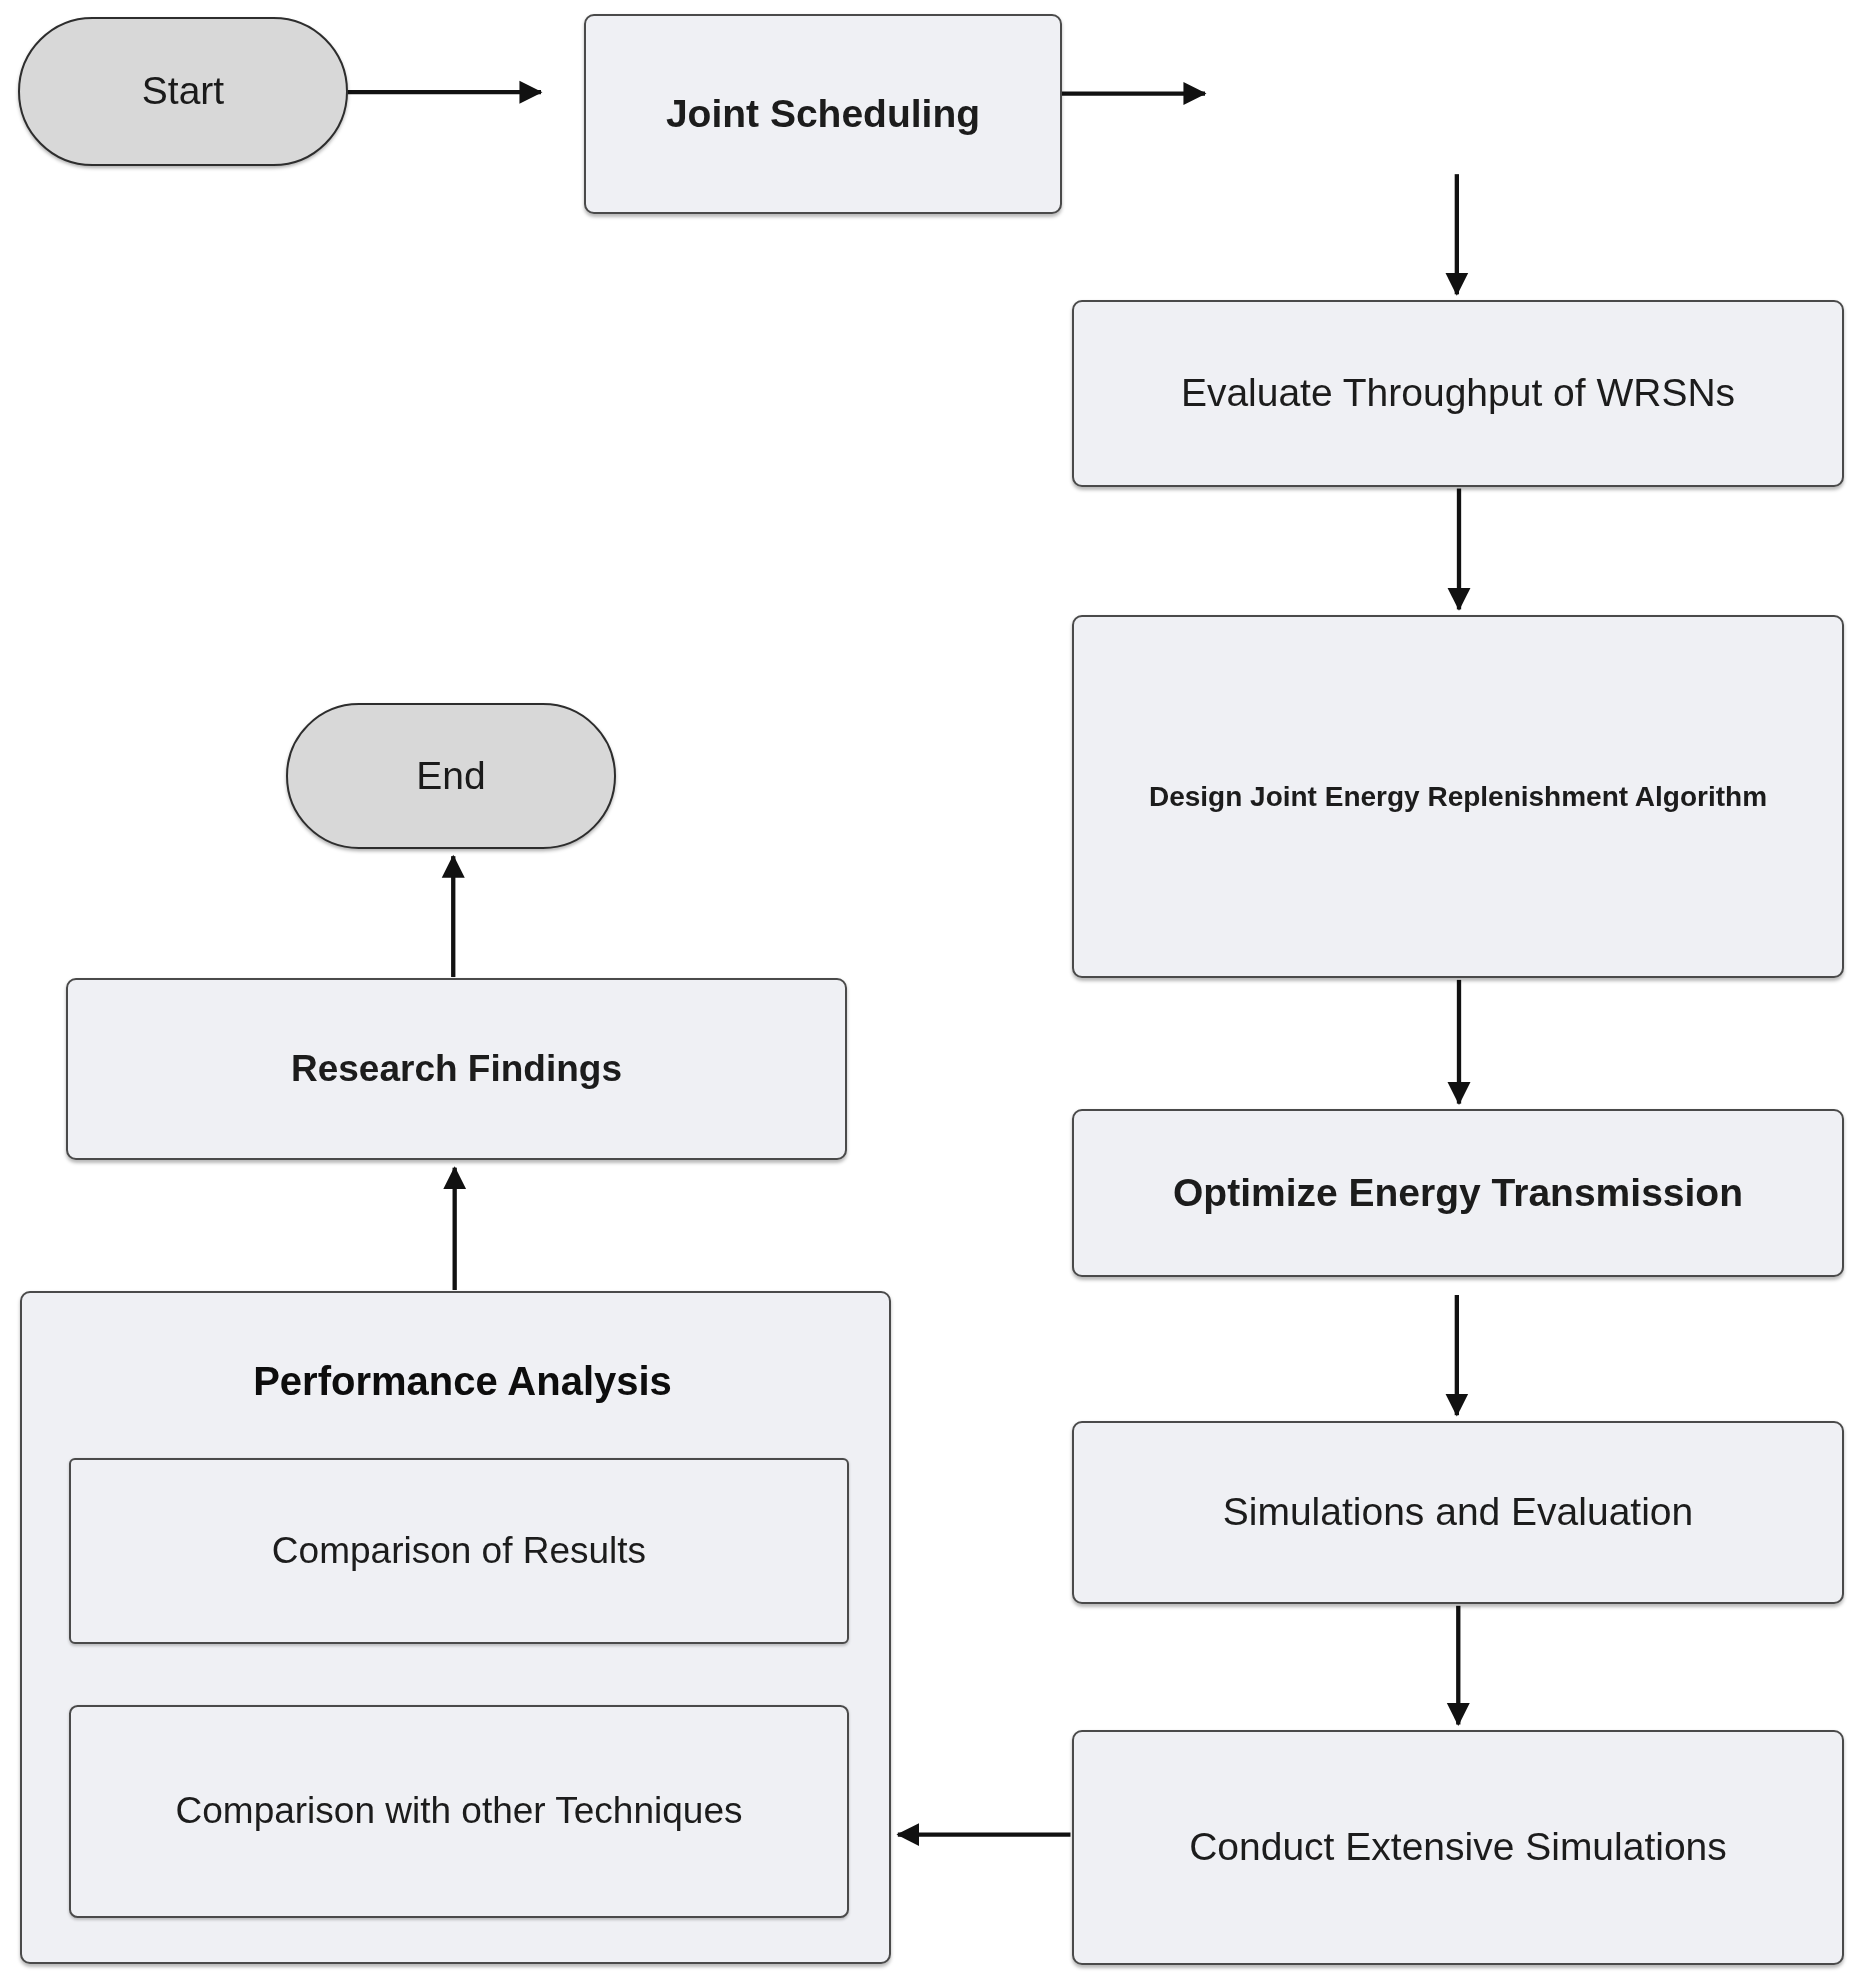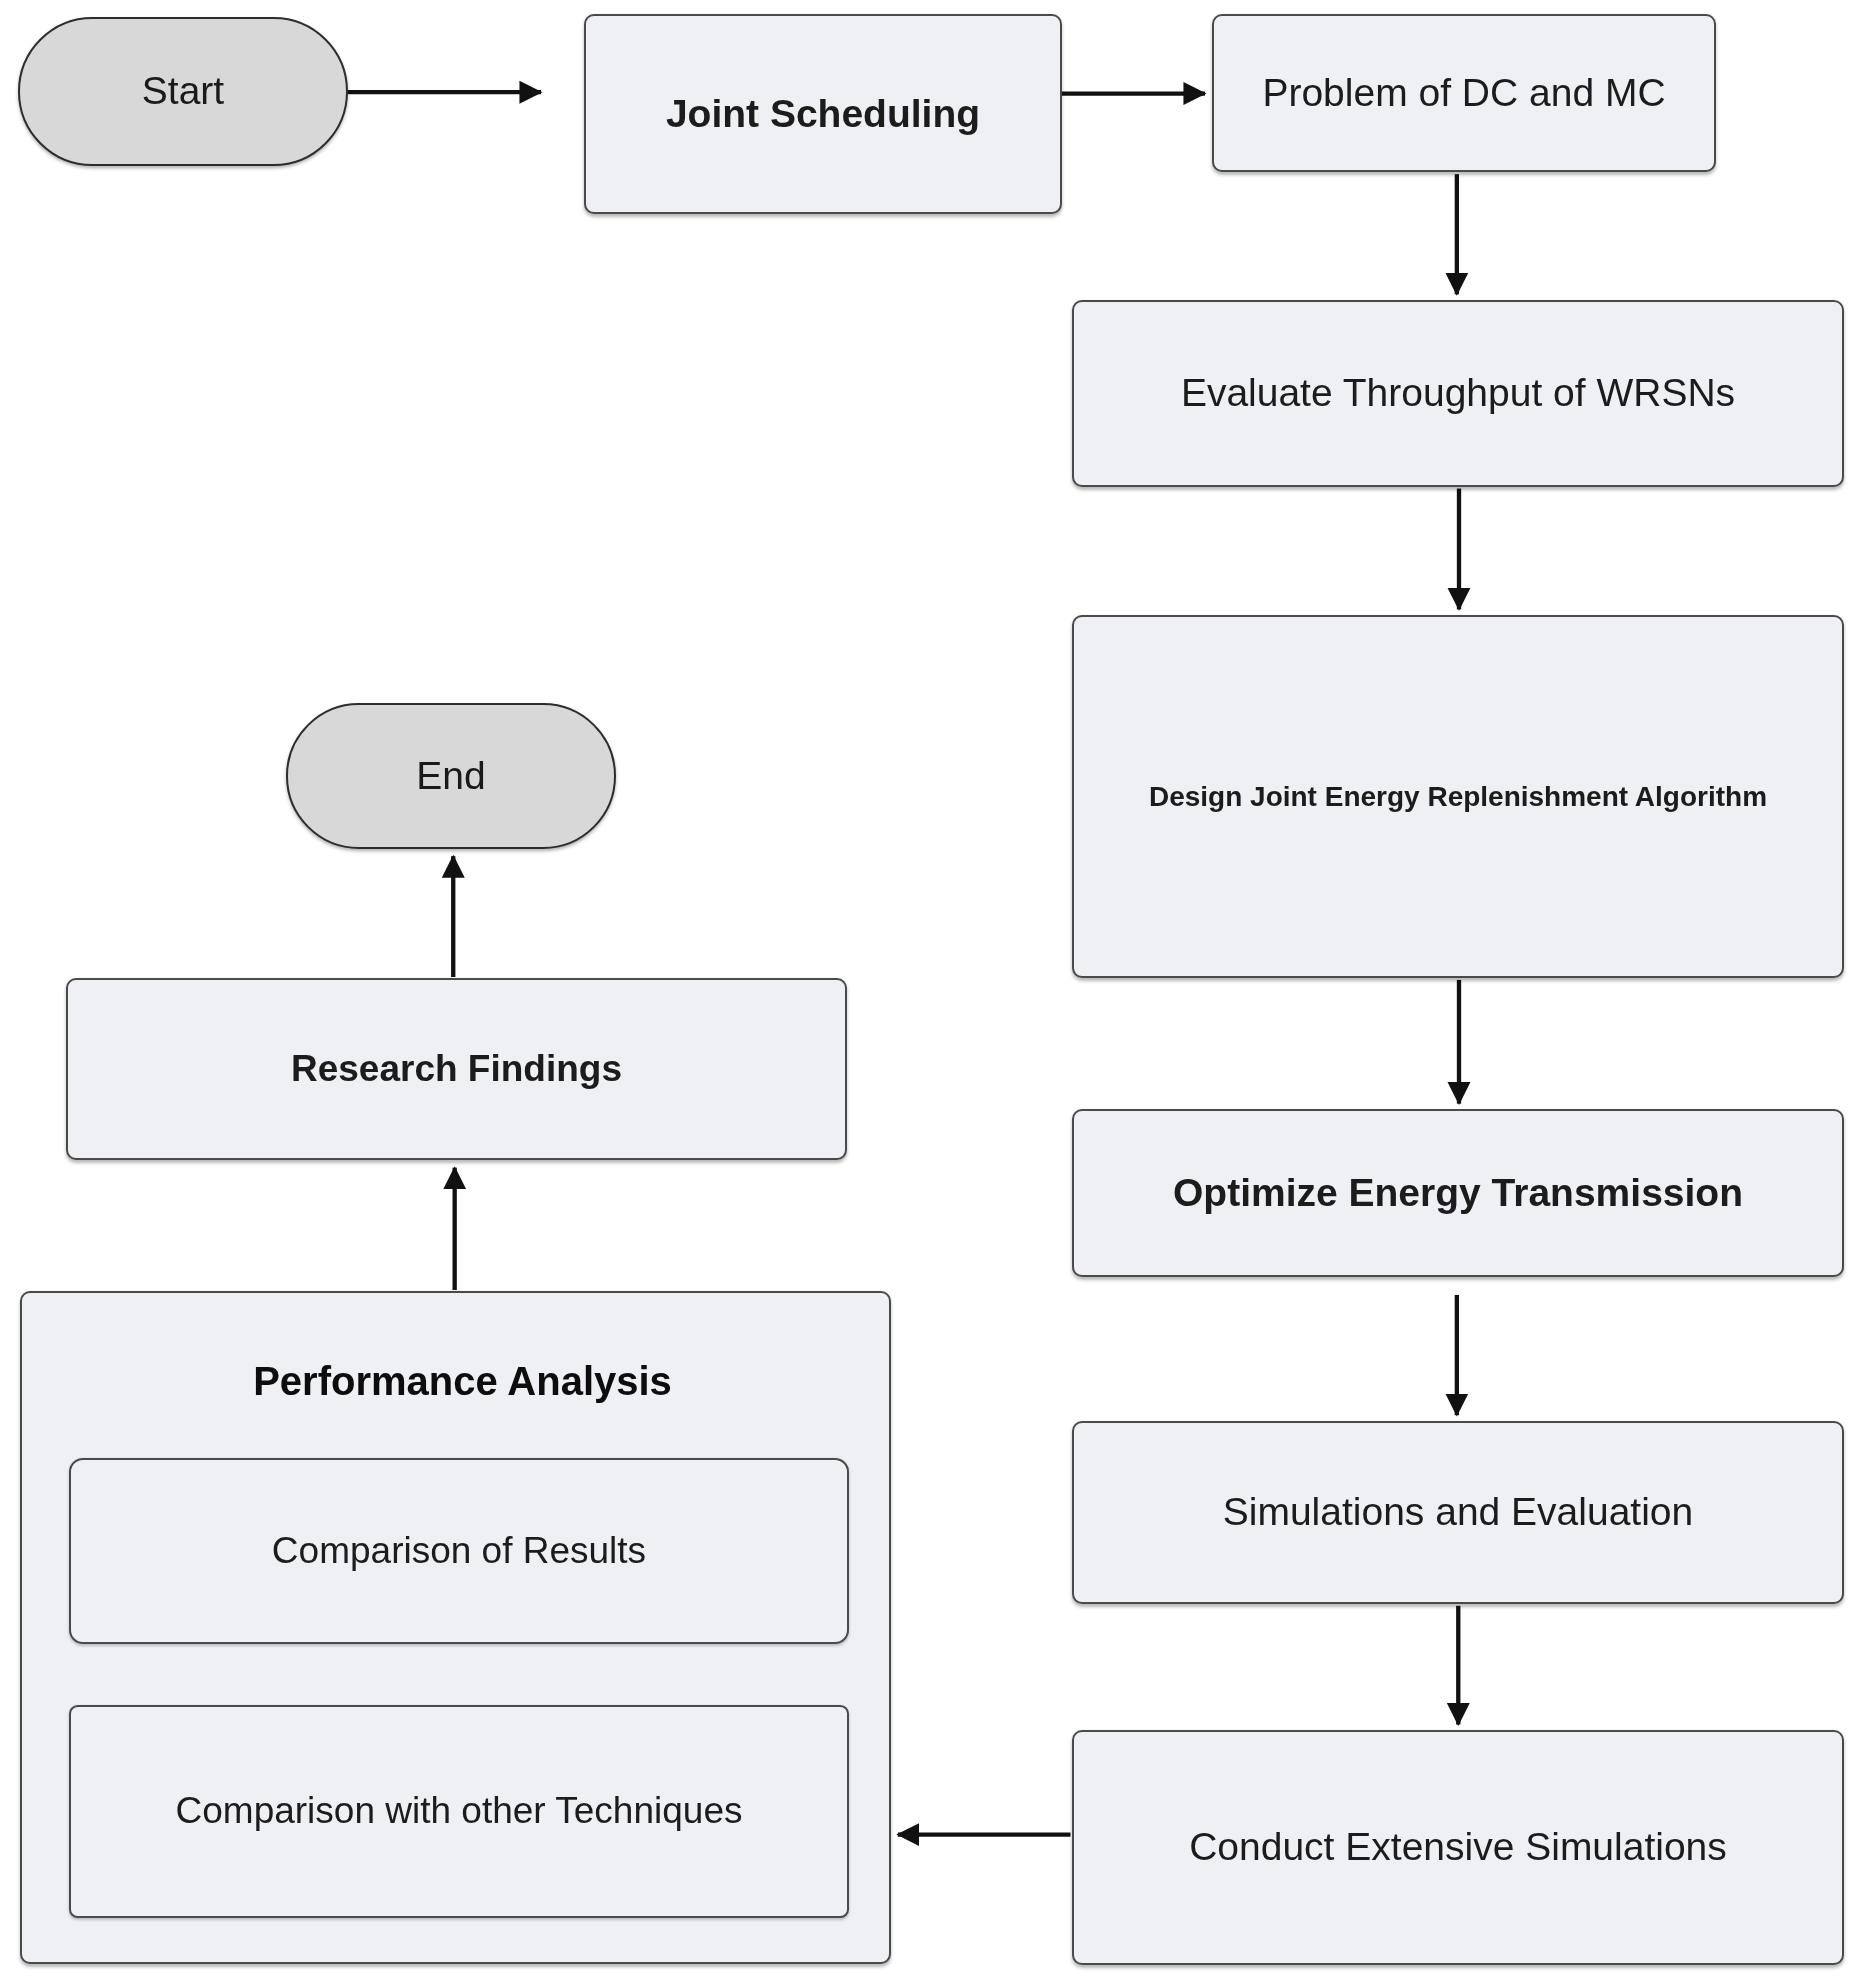--- a/index.html
+++ b/index.html
@@ -68,21 +68,21 @@
   .perf-title {
     position: absolute;
     left: 0; top: 63px;
     width: 100%;
     text-align: center;
     font-weight: bold;
     font-size: 40px;
     color: #0d0d0d;
     padding-left: 7px;
   }
-  .n-comp-results   { left: 47px; top: 165px; width: 780px; height: 186px; border-radius: 14px; font-size: 37px; }
+  .n-comp-results   { left: 47px; top: 165px; width: 780px; height: 186px; border-radius: 6px; font-size: 37px; }
   .n-comp-tech      { left: 47px; top: 412px; width: 780px; height: 213px; border-radius: 8.6px; font-size: 37px; }
   .inner { position: absolute; box-shadow: 0 1.4px 2.9px rgba(0,0,0,0.22); }
 </style>
 </head>
 <body>
 
 <div class="canvas">
 
   <svg class="arrow-layer" width="1859" height="1985" viewBox="0 0 2584 2759" xmlns="http://www.w3.org/2000/svg">
     <defs>
@@ -105,23 +105,20 @@
   </svg>
 
   <div class="node terminator n-start">
     <span class="lbl">Start</span>
   </div>
 
   <div class="node n-joint">
     <span class="lbl">Joint Scheduling</span>
   </div>
 
-  <div class="node n-problem">
-    <span class="lbl">Problem of DC and MC</span>
-  </div>
 
   <div class="node n-evaluate">
     <span class="lbl">Evaluate Throughput of WRSNs</span>
   </div>
 
   <div class="node n-design">
     <span class="lbl">Design Joint Energy Replenishment Algorithm</span>
   </div>
 
   <div class="node n-optimize">

